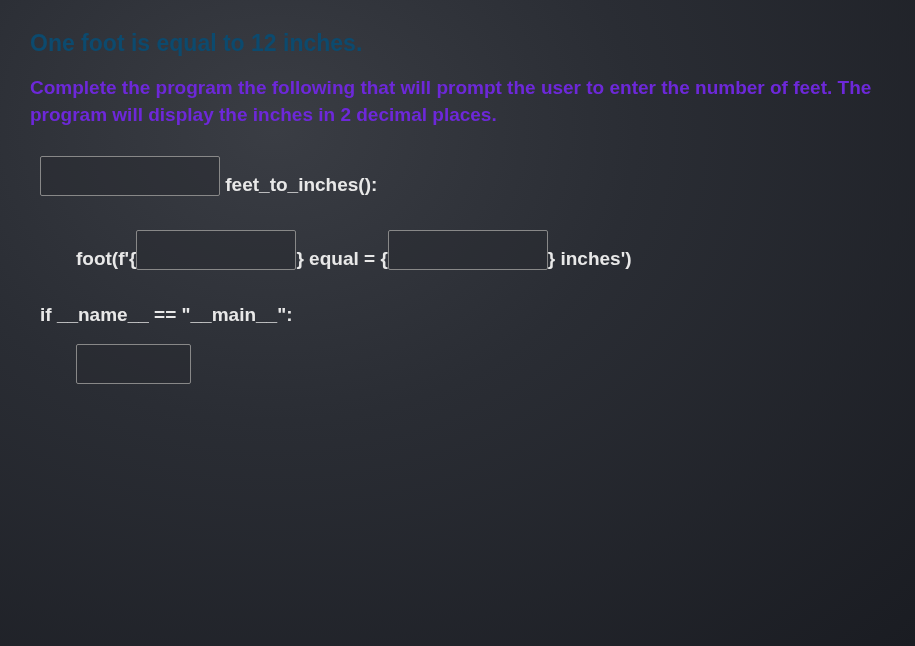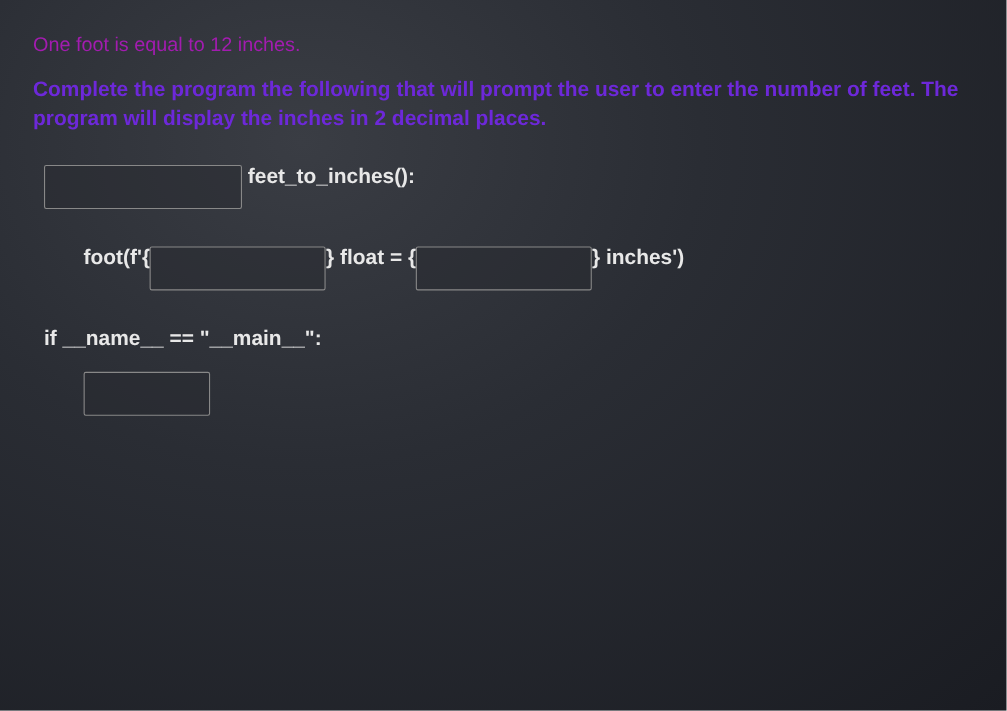--- a/index.html
+++ b/index.html
@@ -10,38 +10,38 @@
     body {
       width: 915px;
       height: 646px;
       background: radial-gradient(ellipse at 30% 20%, #3a3d44 0%, #2a2d34 40%, #1a1c22 100%);
       font-family: Arial, Helvetica, sans-serif;
       color: #e8e8e8;
       padding: 30px 30px 30px 30px;
       overflow: hidden;
     }
     .intro-1 {
-      font-size: 18px;
-      font-weight: normal;
+      font-size: 23px;
+      font-weight: bold;
       margin-bottom: 18px;
-      color: #a21caf;
+      color: #0c4a6e;
     }
     .intro-2 {
       font-size: 19px;
       font-weight: bold;
       line-height: 1.4;
       margin-bottom: 28px;
       color: #6d28d9;
     }
     .code-area {
       padding-left: 10px;
     }
     .line {
       display: flex;
-      align-items: flex-start;
+      align-items: flex-end;
       margin-bottom: 34px;
       font-size: 19px;
       font-weight: bold;
       color: #e8e8e8;
     }
     .indent {
       padding-left: 36px;
     }
     .blank {
       display: inline-block;
@@ -78,21 +78,21 @@
   <div class="line">
     <span class="blank blank-lg"></span>
     <span class="txt"> feet_to_inches():</span>
   </div>
 
 
 
   <div class="line indent">
     <span class="txt">foot(f'{</span>
     <span class="blank blank-md2"></span>
-    <span class="txt">} float = {</span>
+    <span class="txt">} equal = {</span>
     <span class="blank blank-md2"></span>
     <span class="txt">} inches')</span>
   </div>
 
   <div class="line" style="margin-bottom:18px;">
     <span class="txt">if __name__ == "__main__":</span>
   </div>
 
   <div class="line indent">
     <span class="blank blank-sm"></span>

